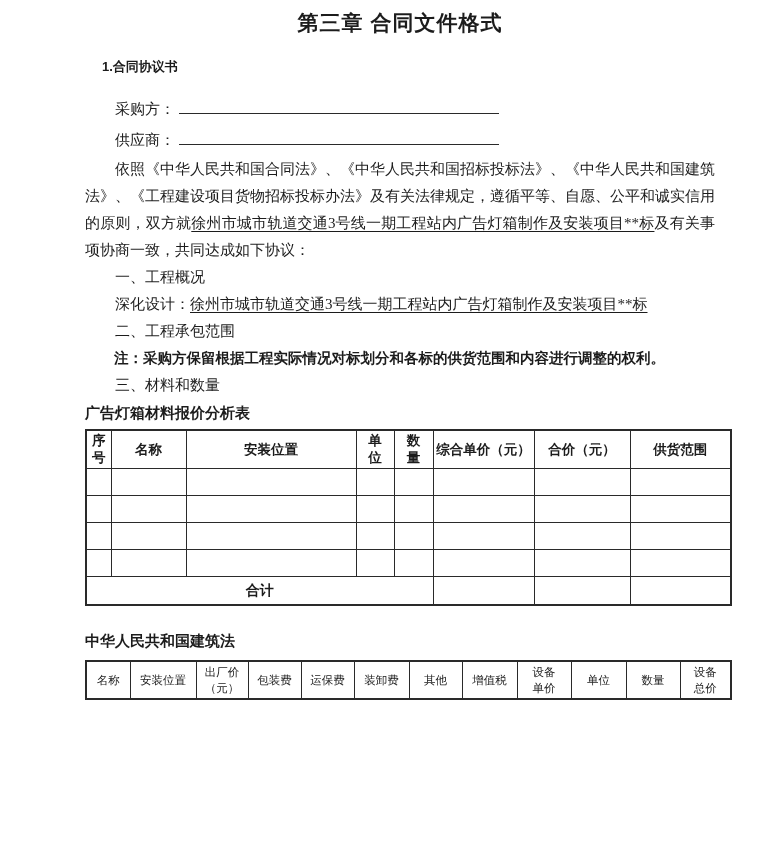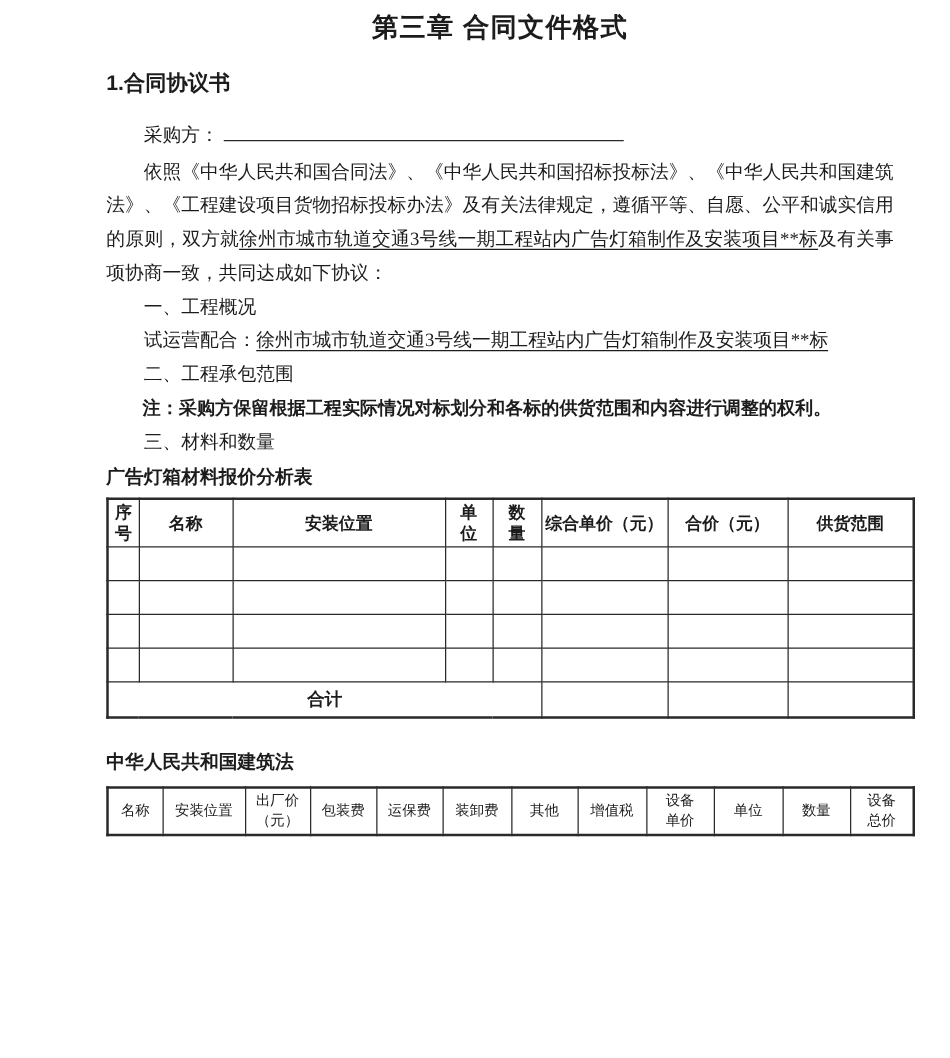--- a/index.html
+++ b/index.html
@@ -20,23 +20,23 @@
     font-weight:bold;
     font-size:21px;
     line-height:30px;
     text-align:center;
     margin:0 0 16px 0;
     letter-spacing:1px;
   }
   .section-title {
     font-family:"Liberation Sans","DejaVu Sans",sans-serif;
     font-weight:bold;
-    font-size:17px;
+    font-size:13px;
     line-height:26px;
-    margin:0 0 14px 0;
+    margin:0 0 14px 17px;
   }
   p { margin:0; }
   .indent { text-indent:2em; }
   .just { text-align:justify; }
   .field-line { line-height:31px; text-indent:2em; }
   .blank-line {
     display:inline-block;
     width:320px;
     height:17px;
     border-bottom:1.5px solid #2a2a2a;
@@ -100,26 +100,27 @@
 <body>
 
 <div class="page">
 
   <h1 class="chapter-title">第三章 合同文件格式</h1>
 
   <h2 class="section-title">1.合同协议书</h2>
 
   <p class="field-line"><span>采购方：</span><span class="blank-line"></span></p>
 
+  <p class="field-line"><span>供应商：</span><span class="blank-line"></span></p>
 
   <p class="indent just"><span>依照《中华人民共和国合同法》、《中华人民共和国招标投标法》、《中华人民共和国建筑法》、《工程建设项目货物招标投标办法》及有关法律规定，遵循平等、自愿、公平和诚实信用的原则，双方就</span><span class="u">徐州市城市轨道交通3号线一期工程站内广告灯箱制作及安装项目**标</span><span>及有关事项协商一致，共同达成如下协议：</span></p>
 
   <p class="indent">一、工程概况</p>
 
-  <p class="indent"><span>试运营配合：</span><span class="u">徐州市城市轨道交通3号线一期工程站内广告灯箱制作及安装项目**标</span></p>
+  <p class="indent"><span>深化设计：</span><span class="u">徐州市城市轨道交通3号线一期工程站内广告灯箱制作及安装项目**标</span></p>
 
 
   <p class="indent">二、工程承包范围</p>
 
 
   <p class="indent bold-note">注：采购方保留根据工程实际情况对标划分和各标的供货范围和内容进行调整的权利。</p>
 
   <p class="indent">三、材料和数量</p>
 
   <div class="table-title">广告灯箱材料报价分析表</div>

